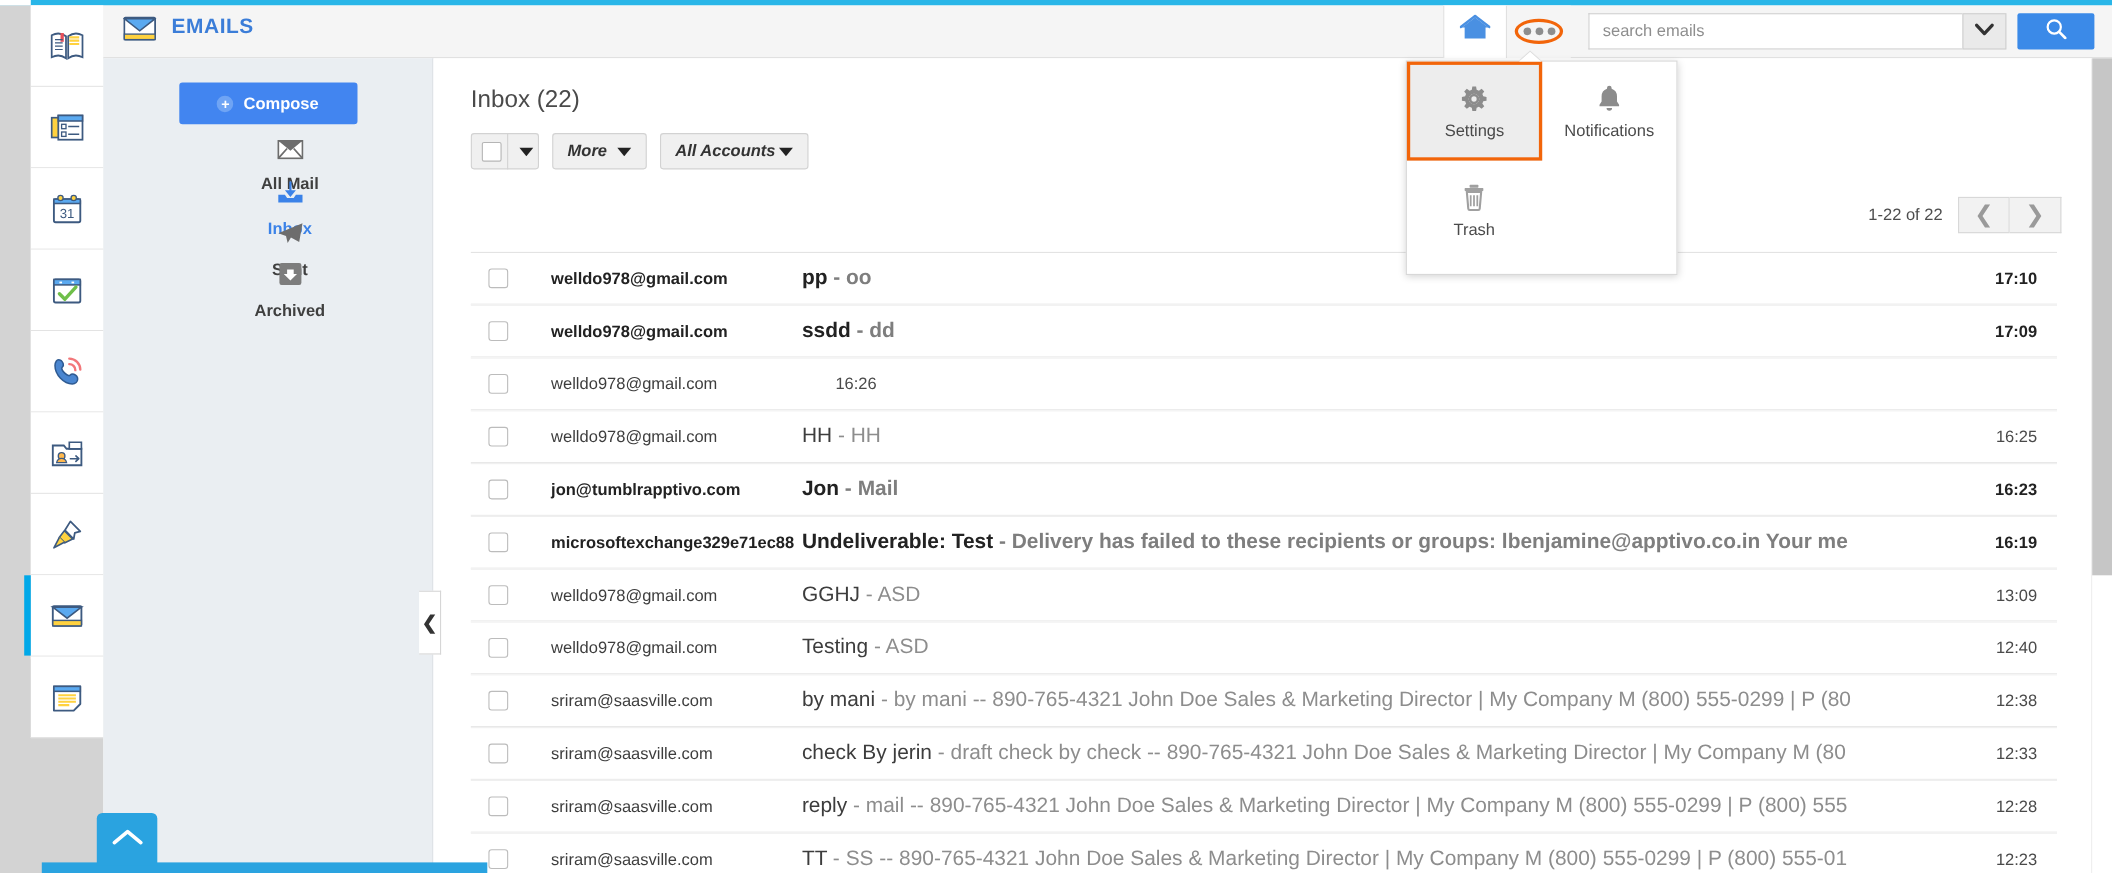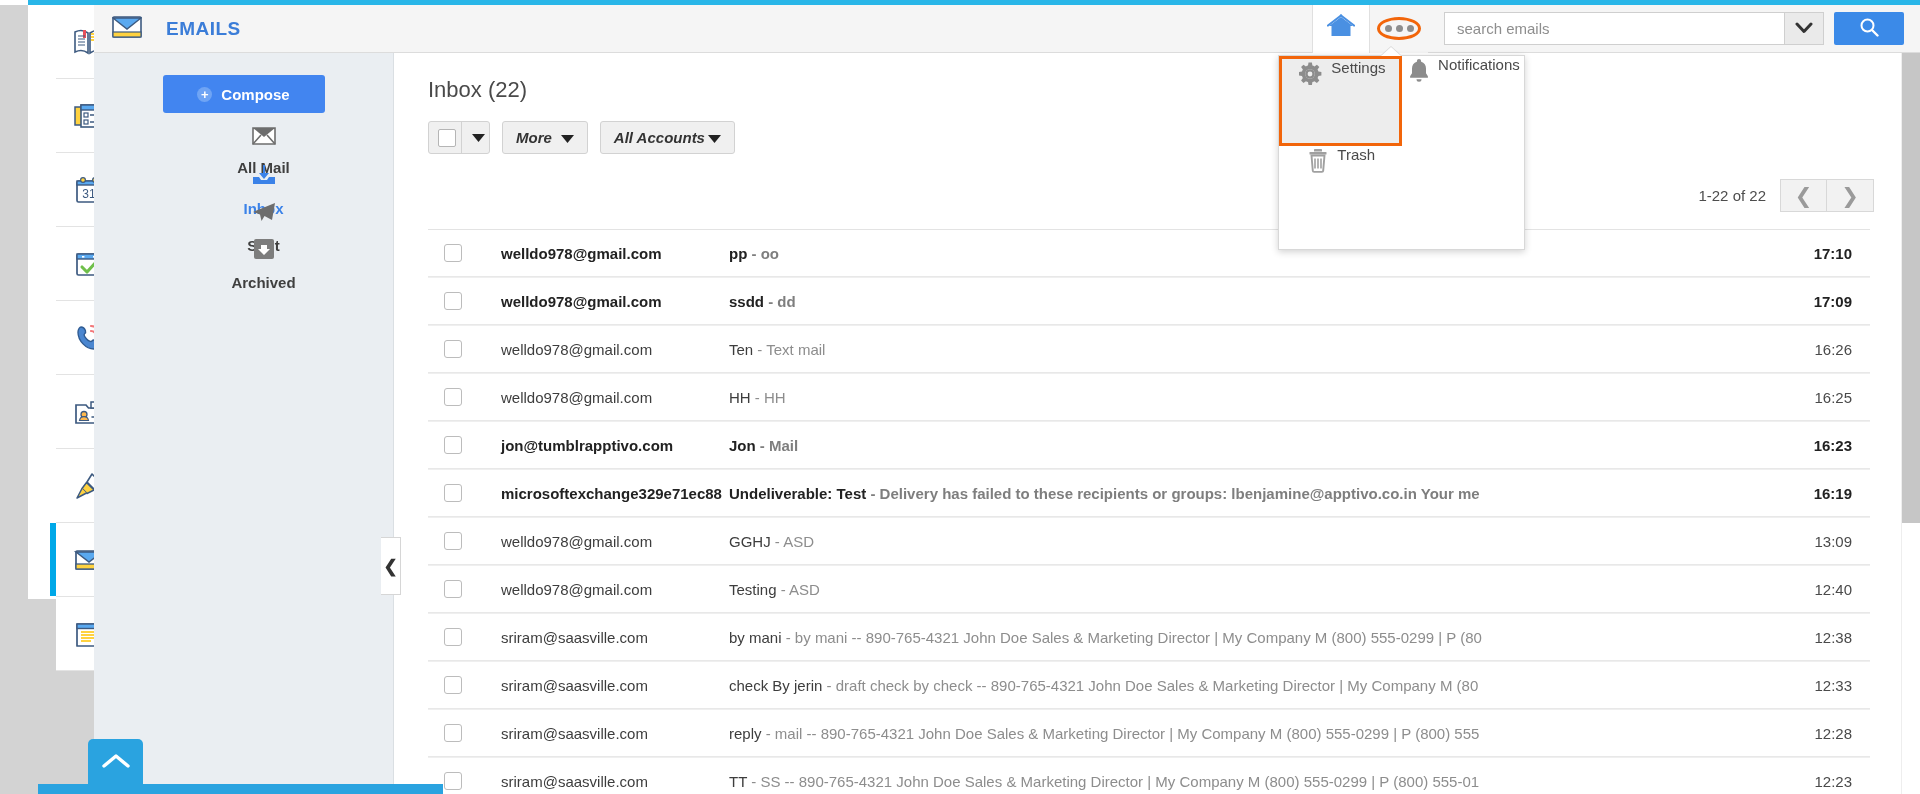--- a/index.html
+++ b/index.html
@@ -13,40 +13,40 @@
 
   
   .top-strip { position:absolute; left:0; top:0; width:1920px; height:5px; background:#29b6e8; }
   .top-strip-left { position:absolute; left:0; top:0; width:28px; height:5px; background:#ffffff; }
 
   
   .rail {
     position: absolute; left: 0; top: 5px; width: 94px; height: 789px;
     background: #d3d3d3;
   }
-  .rail-inner { position:absolute; left:28px; top:0; width:66px; height:594px; background:#ffffff;padding-left:28px; }
+  .rail-inner { position:absolute; left:28px; top:0; width:66px; height:594px; background:#ffffff; }
   .rail-item {
     position: relative; width: 66px; height: 74px;
     border-bottom: 1px solid #e3e3e3;
     display: flex; align-items: center; justify-content: center;
     background: #ffffff;
   }
   .rail-item.active::before {
     content: ""; position: absolute; left: -6px; top: 0;
     width: 6px; height: 100%; background: #00a8e8;
   }
   .rail-item svg { width: 34px; height: 34px; display:block; }
 
   
   .header {
     position: absolute; left: 94px; top: 5px; width: 1826px; height: 48px;
     background: #f5f5f5; border-bottom: 1px solid #dcdcdc;
     display: flex; align-items: center;
   }
-  .app-title-wrap { display:flex; align-items:center; gap:24px; margin-left:18px; }
+  .app-title-wrap { display:flex; gap:14px; margin-left:18px; }
   .app-title {
     color: #3b7dd8; font-size: 19px; font-weight: bold; letter-spacing: .5px;
   }
   .header-spacer { flex: 1 1 auto; }
   .hdr-btn {
     width: 58px; height: 48px; display:flex; align-items:center; justify-content:center;
     background:#ffffff; border-left:1px solid #e0e0e0; border-right:1px solid #e0e0e0;
   }
   .hdr-btn.plain { background:#f5f5f5; border-left:none; border-right:none; position:relative; }
   .dots-ellipse {
@@ -84,21 +84,21 @@
     box-shadow: 0 2px 7px rgba(0,0,0,.18); z-index: 40;
   }
   .menu::before {
     content:""; position:absolute; left:102px; top:-9px;
     width:0;height:0; border-left:10px solid transparent; border-right:10px solid transparent;
     border-bottom:9px solid #ffffff; filter: drop-shadow(0 -1px 0 #d8d8d8);
   }
   .menu-row { display:flex; }
   .menu-item {
     width: 141px; height: 90px;
-    display:flex; justify-content:center; gap:6px;
+    display:flex; flex-direction:column; align-items:center; justify-content:center; gap:6px;
   }
   .menu-item.selected {
     border: 3px solid #f2650a; background:#ededed;
   }
   .menu-label { font-size:15px; color:#4a4a4a; }
   .menu-icon svg { display:block; }
 
   
   .mailnav {
     position:absolute; left:94px; top:53px; width:300px; height:741px;
@@ -181,21 +181,21 @@
   .row:first-child { border-top:1px solid #e3e3e3; }
   .row-cbx {
     width:18px;height:18px;border:1px solid #bcbcbc;background:#fff;border-radius:3px;
     margin-left:16px; flex:0 0 auto;
   }
   .row-from {
     margin-left: 39px; width: 222px; flex:0 0 auto;
     font-size:15px; color:#3d3d3d; white-space:nowrap;
   }
   .row-subject {
-    margin-left: 6px; flex:1 1 auto; font-size:15px; color:#3d3d3d;
+    margin-left: 6px; flex:1 1 auto; font-size:19px; color:#3d3d3d;
     white-space:nowrap; overflow:hidden;
   }
   .row-subject .snip { color:#8d8d8d; }
   .row-time {
     width: 92px; flex:0 0 auto; text-align:right; padding-right:18px;
     font-size:15px; color:#4a4a4a; white-space:nowrap;
   }
   .row.unread .row-from,
   .row.unread .row-subject .subj,
   .row.unread .row-time { font-weight: bold; color:#222; }
@@ -515,21 +515,20 @@
         </div>
         <div class="row unread">
           <span class="row-cbx"></span>
           <span class="row-from">welldo978@gmail.com</span>
           <span class="row-subject"><span class="subj">ssdd</span> <span class="snip">- dd</span></span>
           <span class="row-time">17:09</span>
         </div>
         <div class="row">
           <span class="row-cbx"></span>
           <span class="row-from">welldo978@gmail.com</span>
-          <span class="row-subject"><span class="subj">Ten</span> <span class="snip">- Text mail</span></span>
           <span class="row-time">16:26</span>
         </div>
         <div class="row">
           <span class="row-cbx"></span>
           <span class="row-from">welldo978@gmail.com</span>
           <span class="row-subject"><span class="subj">HH</span> <span class="snip">- HH</span></span>
           <span class="row-time">16:25</span>
         </div>
         <div class="row unread">
           <span class="row-cbx"></span>

